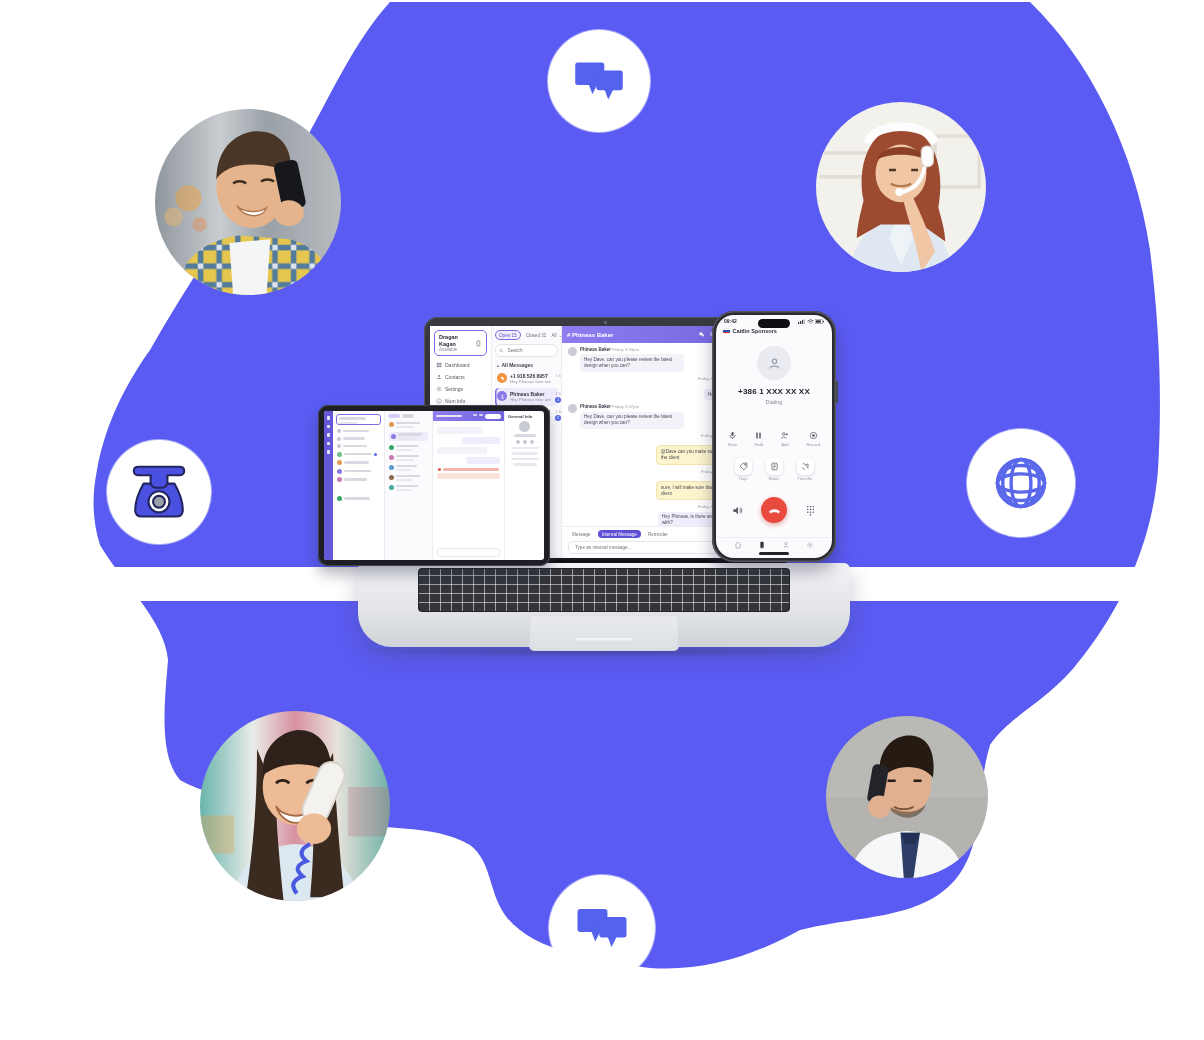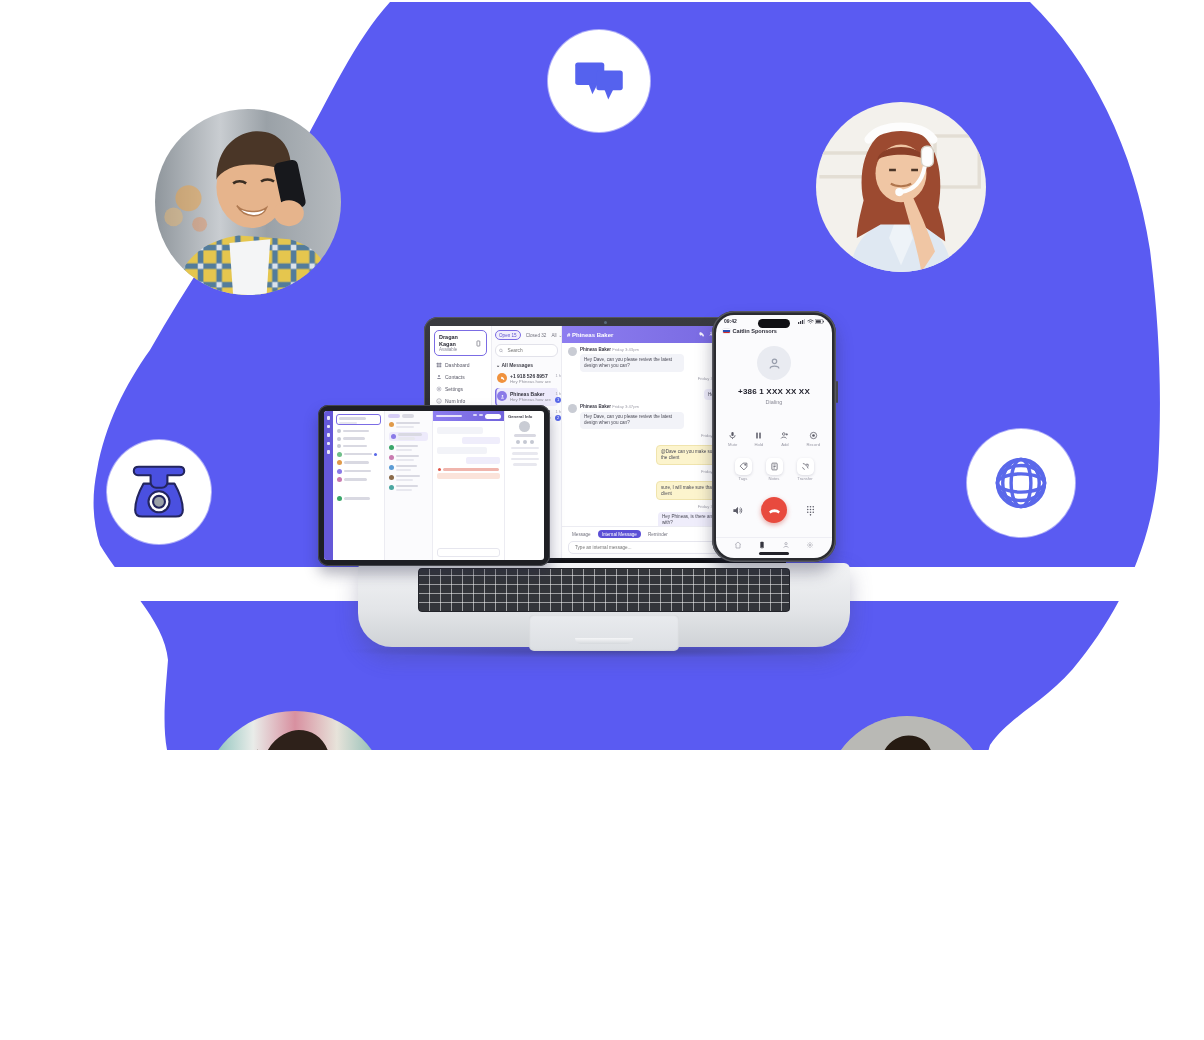--- a/index.html
+++ b/index.html
@@ -1,16 +1,16 @@
 <!DOCTYPE html>
 <html><head>
 <meta charset="utf-8">
 <style>
   html,body{margin:0;padding:0;background:#fff;font-family:"Liberation Sans",sans-serif;}
-  .stage{position:relative;width:1204px;height:750px;overflow:hidden;background:#fff;}
+  .stage{position:relative;width:1204px;height:1040px;overflow:hidden;background:#fff;}
   .abs{position:absolute;}
   svg{display:block;}
 
   
   .icon-circle{position:absolute;background:#fff;border-radius:50%;display:flex;align-items:center;justify-content:center;box-shadow:0 0 0 1px rgba(255,255,255,.5);}
 
   
   .photo{position:absolute;border-radius:50%;overflow:hidden;}
   .photo svg{width:100%;height:100%;}
 

